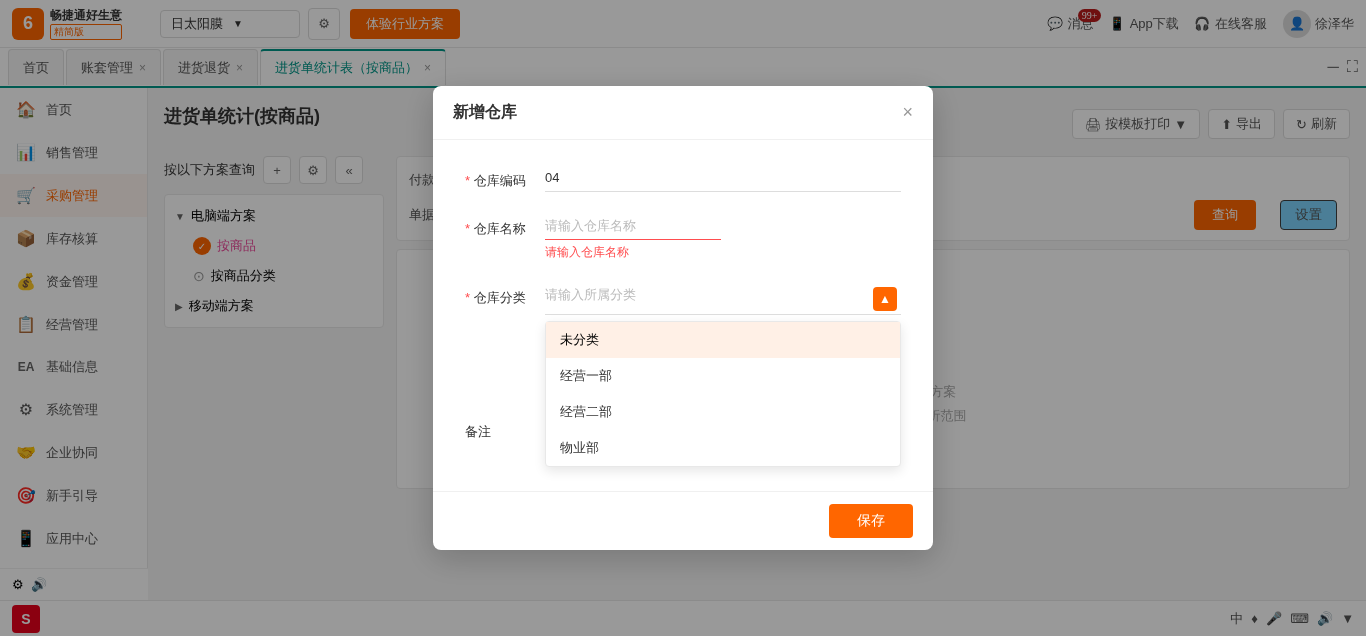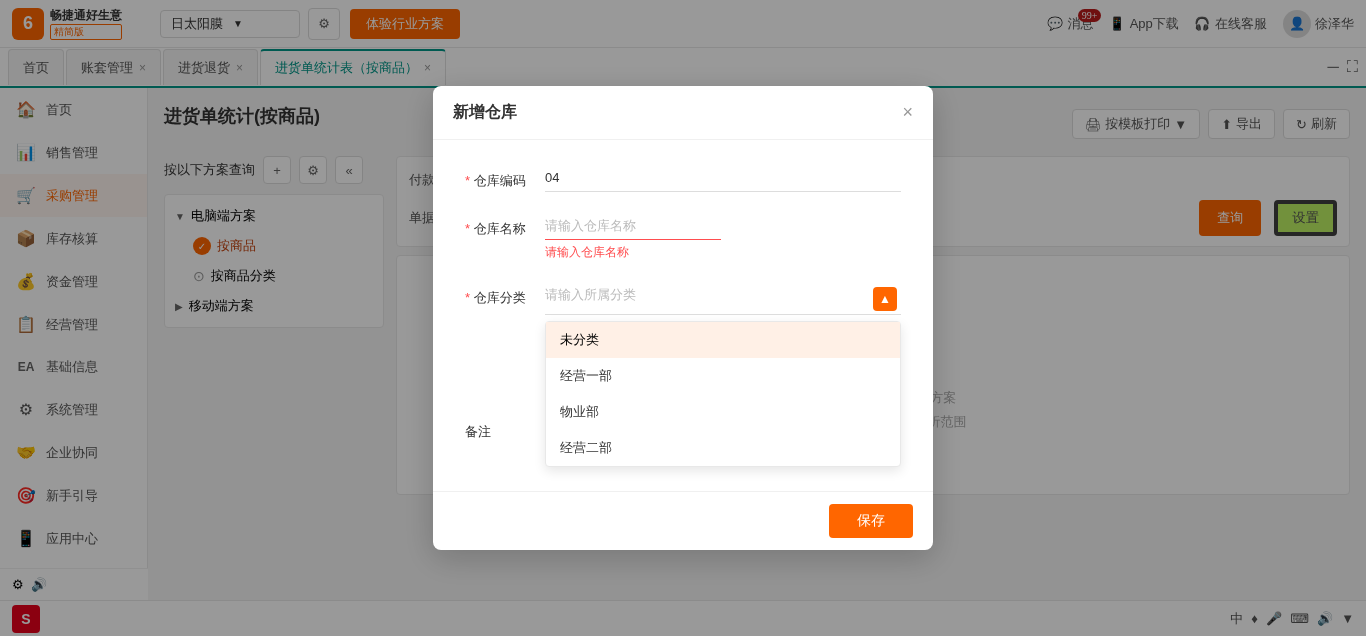--- a/index.html
+++ b/index.html
@@ -89,21 +89,21 @@
     }
     .print-btn, .export-btn, .refresh-btn {
       display: flex; align-items: center; gap: 4px; padding: 5px 12px;
       border: 1px solid #ddd; border-radius: 4px; cursor: pointer; background: #fff; color: #555;
     }
     .query-btn {
       background: #ff6600; color: #fff; border: none; border-radius: 4px;
       padding: 6px 18px; cursor: pointer; font-size: 13px;
     }
     .settings-btn {
-      border: 4px solid #404040; background: #bef264; color: #555; border-radius: 4px;
+      border: 1px solid #404040; background: #7dd3fc; color: #555; border-radius: 4px;
       padding: 5px 14px; cursor: pointer;
     }
     .scheme-tree-item {
       display: flex; align-items: center; gap: 6px; padding: 6px 4px; cursor: pointer;
     }
     .scheme-tree-item.active { color: #ff6600; }
     .scheme-arrow { color: #666; font-size: 10px; }
     .circle-icon {
       width: 18px; height: 18px; border-radius: 50%; background: #ff6600;
       display: flex; align-items: center; justify-content: center; color: #fff; font-size: 10px;
@@ -355,21 +355,21 @@
           <span class="icon-btn">⚙</span>
           <span class="icon-btn">«</span>
         </div>
         <div style="background:#fff;border:1px solid #e8e8e8;border-radius:4px;padding:6px;">
           <div class="scheme-tree-item">
             <span class="scheme-arrow">▼</span>
             <span>电脑端方案</span>
           </div>
           <div class="scheme-tree-item active" style="padding-left:22px;">
             <div class="circle-icon">✓</div>
-            <span style="color:#c2410c;">按商品</span>
+            <span style="color:#ec4899;">按商品</span>
           </div>
           <div class="scheme-tree-item" style="padding-left:22px;">
             <span style="color:#999;font-size:14px;">⊙</span>
             <span>按商品分类</span>
           </div>
           <div class="scheme-tree-item">
             <span class="scheme-arrow">▶</span>
             <span>移动端方案</span>
           </div>
         </div>
@@ -388,21 +388,21 @@
             <div style="border:1px solid #ddd;border-radius:4px;padding:4px 10px;min-width:160px;background:#fff;cursor:pointer;display:flex;align-items:center;gap:4px;">
               <span>···</span>
             </div>
           </div>
           <div style="display:flex;align-items:center;gap:12px;">
             <span style="color:#555;">单据状态</span>
             <div class="status-dropdown" style="width:160px;">
               <span></span>
               <span>▼</span>
             </div>
-            <div style="margin-left:auto;display:flex;gap:13px;">
+            <div style="margin-left:auto;display:flex;gap:24px;">
               <button class="query-btn">查询</button>
               <button class="settings-btn">设置</button>
             </div>
           </div>
         </div>
 
         <div style="background:#fff;border:1px solid #e8e8e8;border-radius:4px;padding:40px 20px;text-align:center;min-height:240px;display:flex;flex-direction:column;align-items:center;justify-content:center;">
           <div style="font-size:48px;opacity:0.25;margin-bottom:12px;">📊</div>
           <div style="color:#aaa;font-size:13px;margin-bottom:6px;">
             <span style="display:inline-block;width:16px;height:16px;border-radius:50%;background:#ccc;color:#fff;font-size:11px;text-align:center;line-height:16px;margin-right:4px;">?</span>
@@ -462,24 +462,24 @@
       </div>
 
       <div class="dropdown-menu" style="top:38px;">
         <div class="dropdown-item selected">
           <span>未分类</span>
         </div>
         <div class="dropdown-item">
           <span>经营一部</span>
         </div>
         <div class="dropdown-item">
+          <span>经营二部</span>
+        </div>
+        <div class="dropdown-item">
           <span>物业部</span>
-        </div>
-        <div class="dropdown-item">
-          <span>经营二部</span>
         </div>
       </div>
     </div>
 
     <div class="form-row" style="margin-top:100px;">
       <div class="form-label">
         <span>备注</span>
       </div>
       <textarea class="textarea-input" style=""></textarea>
     </div>

